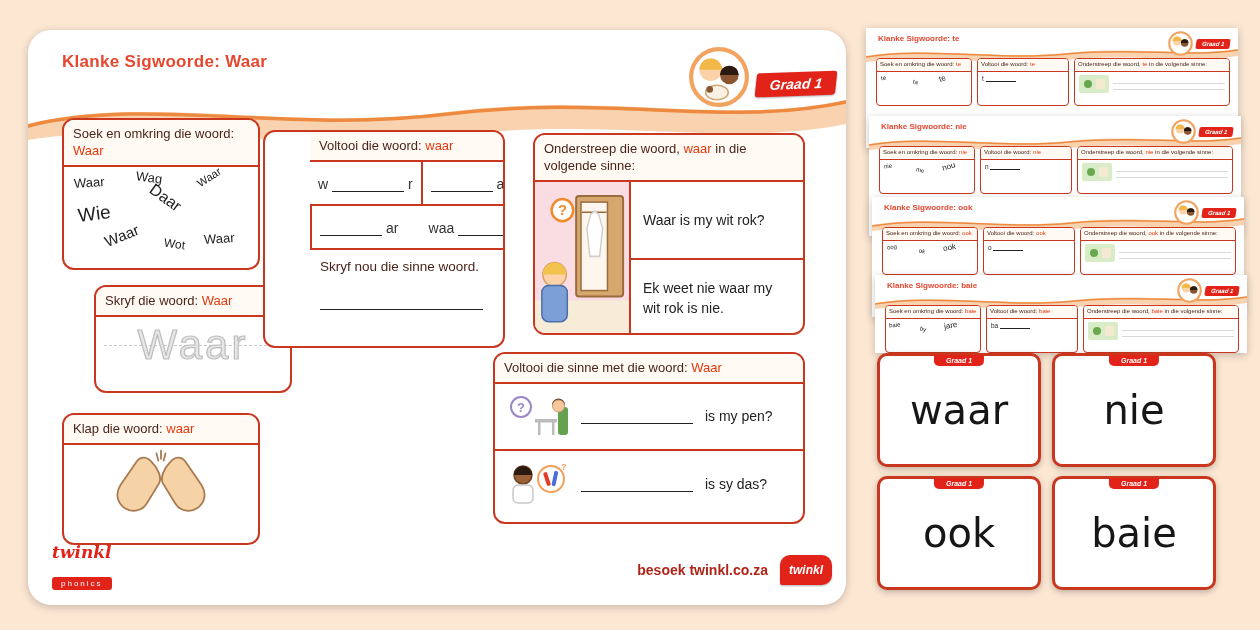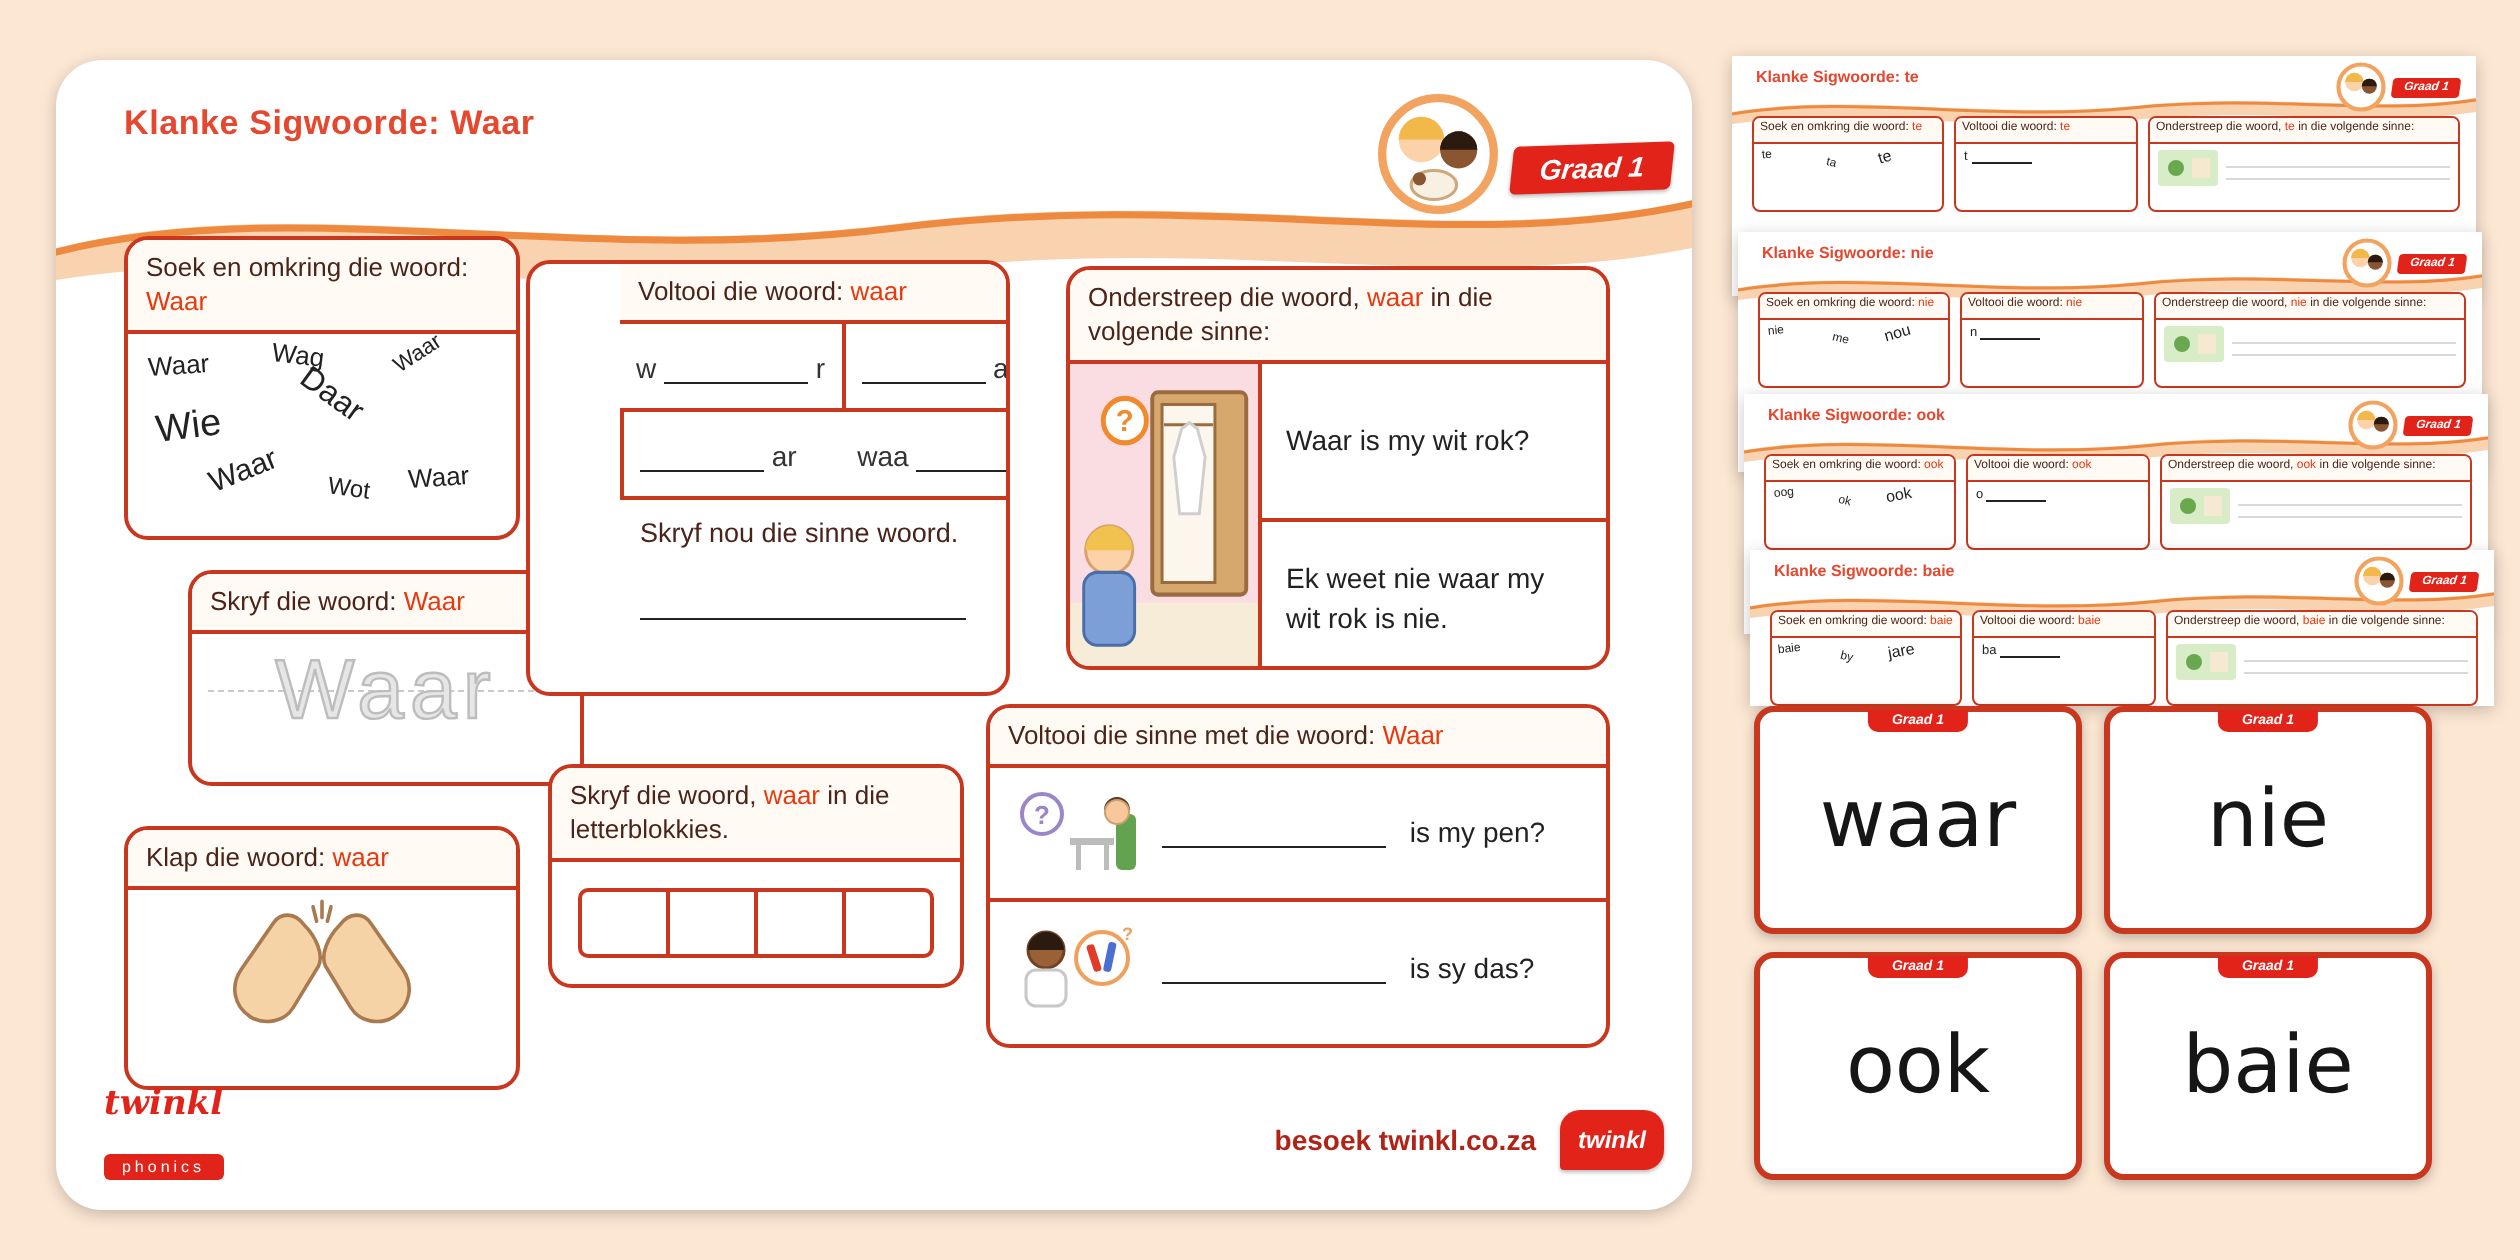--- a/index.html
+++ b/index.html
@@ -192,33 +192,20 @@
         <span>waa</span>
         <span class="bl" style="width:64px;"></span>
       </div>
     </div>
     <div class="vw-sub">
       <span>Skryf nou die sinne woord.</span><br>
       <span class="bl" style="width:94%;margin-top:22px;"></span>
     </div>
   </div>
 
-  <div class="box" style="left:246px;top:352px;width:208px;height:112px;">
-    <div class="box-h">
-      <span>Skryf die woord,</span>
-      <span class="rw">waar</span>
-      <span>in die letterblokkies.</span>
-    </div>
-    <div class="cells">
-      <div class="cell"></div>
-      <div class="cell"></div>
-      <div class="cell"></div>
-      <div class="cell"></div>
-    </div>
-  </div>
 
   <div class="box" style="left:505px;top:103px;width:272px;height:202px;">
     <div class="box-h">
       <span>Onderstreep die woord,</span>
       <span class="rw">waar</span>
       <span>in die volgende sinne:</span>
     </div>
     <div class="os-body">
       <div class="os-img">
         <svg width="100%" height="100%" viewBox="0 0 96 154" preserveAspectRatio="none">

